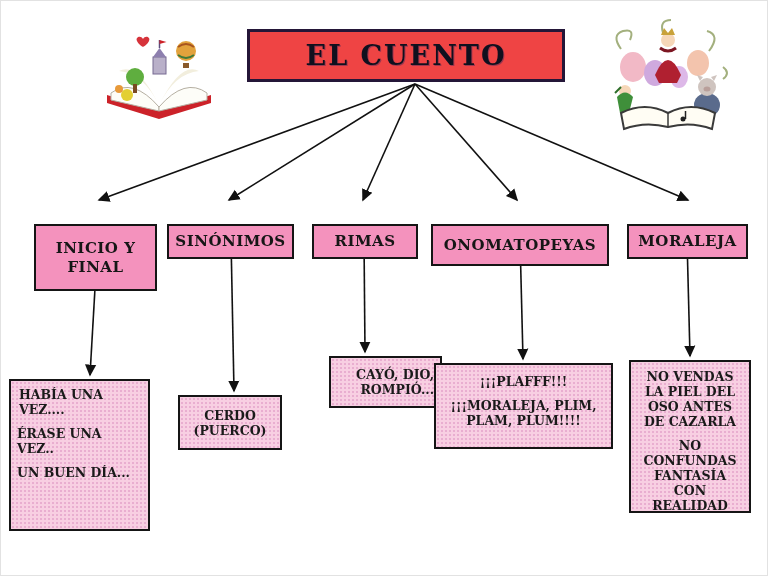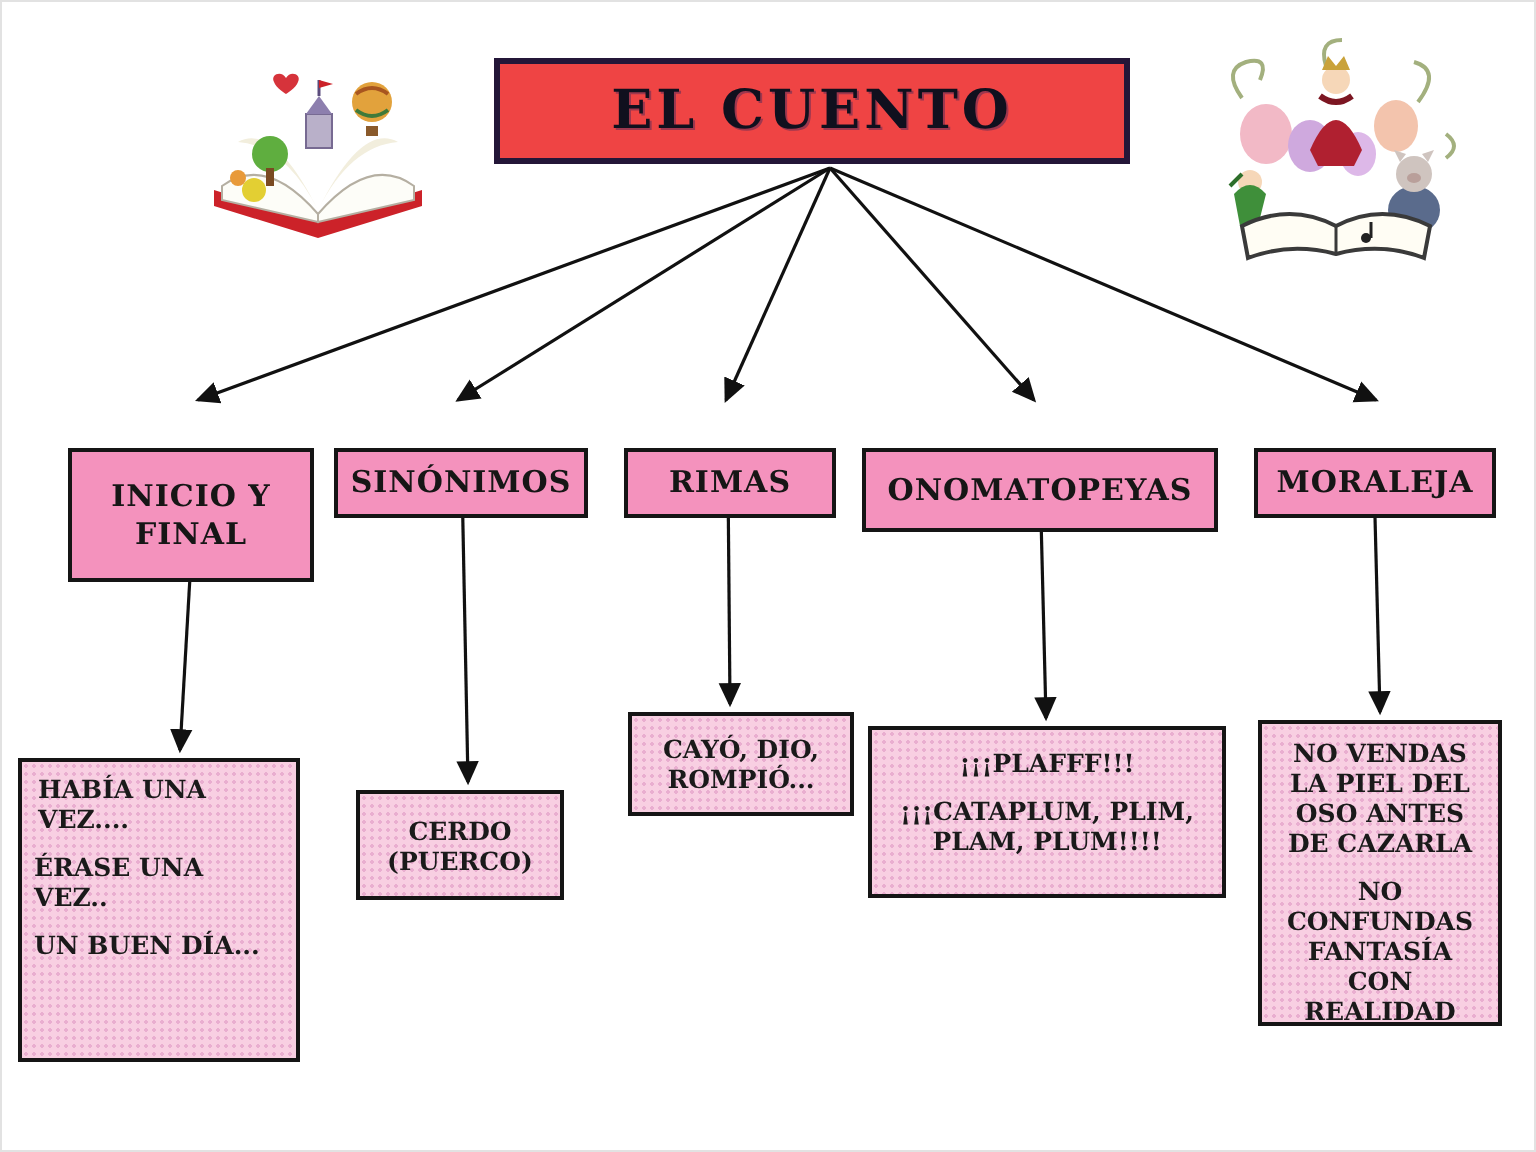--- a/index.html
+++ b/index.html
@@ -41,21 +41,21 @@
     background-size:4px 4px;
     font-size:12.5px;font-weight:bold;color:#1a1a1a;line-height:1.2;
     padding:6px 6px;
   }
   .det p{margin:0 0 9px 0;}
   .det p:last-child{margin-bottom:0;}
   .det.center{text-align:center;}
   #det-0{left:8px;top:378px;width:141px;height:152px;text-align:left;}
   #det-0 p:first-child{padding-left:2px;}
   #det-1{left:177px;top:394px;width:104px;height:55px;display:flex;align-items:center;justify-content:center;}
-  #det-2{left:313px;top:355px;width:113px;height:52px;display:flex;align-items:center;justify-content:center;}
+  #det-2{left:328px;top:355px;width:113px;height:52px;display:flex;align-items:center;justify-content:center;text-align:right;}
   #det-3{left:433px;top:362px;width:179px;height:86px;padding-top:9px;}
   #det-4{left:628px;top:359px;width:122px;height:153px;padding-top:7px;}
 
   
   .clipart{position:absolute;}
   #clipart-left{left:98px;top:22px;}
   #clipart-right{left:604px;top:14px;}
 </style>
 </head>
 <body>
@@ -165,21 +165,21 @@
   <div class="det center" id="det-1">
     <p>CERDO (PUERCO)</p>
   </div>
 
   <div class="det center" id="det-2">
     <p>CAYÓ, DIO, ROMPIÓ...</p>
   </div>
 
   <div class="det center" id="det-3">
     <p>¡¡¡PLAFFF!!!</p>
-    <p>¡¡¡CATAPLUM, PLIM, PLAM, PLUM!!!!</p>
+    <p>¡¡¡MORALEJA, PLIM, PLAM, PLUM!!!!</p>
   </div>
 
   <div class="det center" id="det-4">
     <p>NO VENDAS LA PIEL DEL OSO ANTES DE CAZARLA</p>
     <p>NO CONFUNDAS FANTASÍA CON REALIDAD</p>
   </div>
 
 </div>
 
 </body></html>

